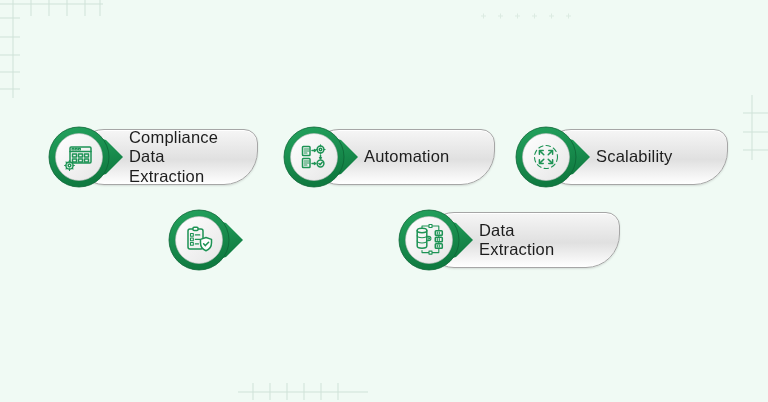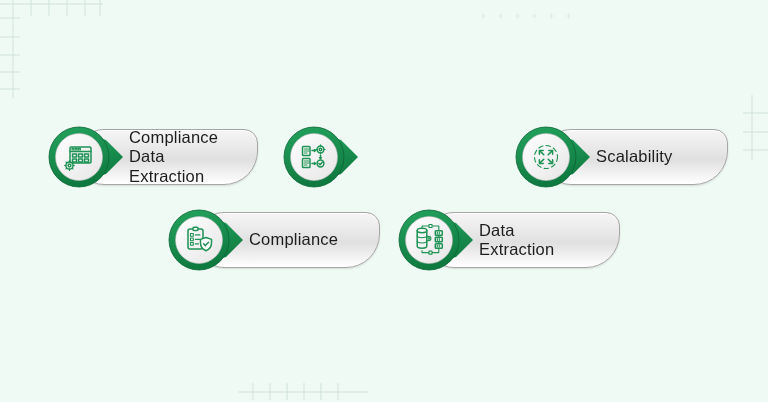--- a/index.html
+++ b/index.html
@@ -141,20 +141,23 @@
             <line x1="24.1" y1="43.1" x2="25" y2="44"></line>
           <line x1="25" y1="37" x2="24.1" y2="37.9"></line>
             <line x1="18.9" y1="43.1" x2="18" y2="44"></line>
         </g>
       </g>
     </svg>
   </div>
 </div>
 
 <div class="badge" style="left:283px;top:125px;width:212px">
+  <div class="pill">
+    <div class="pill-label">Automation</div>
+  </div>
   <div class="disc">
     <svg viewBox="0 0 80 64">
       <polygon points="34,8 58,15 75,32 58,49 34,56" fill="url(#gGreen)"></polygon>
       <circle cx="31" cy="32" r="30" fill="url(#gGreen)" stroke="#0b6535" stroke-width="0.8"></circle>
       <circle cx="31" cy="32" r="23.5" fill="url(#gWhite)" stroke="#bdbdbd" stroke-width="0.6"></circle>
       <g class="ic">
         <rect x="19.5" y="21.5" width="7.5" height="9" rx="0.8"></rect>
         <g class="thin">
           <line x1="21.3" y1="24" x2="25.7" y2="24"></line>
           <line x1="21.3" y1="26" x2="25.7" y2="26"></line>
@@ -205,23 +208,20 @@
         <line x1="33.2" y1="34.2" x2="36.4" y2="37.4"></line>
         <polyline points="37.6,34.8 37.6,38.6 33.8,38.6"></polyline>
         <line x1="28.8" y1="34.2" x2="25.6" y2="37.4"></line>
         <polyline points="28.2,38.6 24.4,38.6 24.4,34.8"></polyline>
       </g>
     </svg>
   </div>
 </div>
 
 <div class="badge" style="left:168px;top:208px;width:212px">
-  <div class="pill">
-    <div class="pill-label">Compliance</div>
-  </div>
   <div class="disc">
     <svg viewBox="0 0 80 64">
       <polygon points="34,8 58,15 75,32 58,49 34,56" fill="url(#gGreen)"></polygon>
       <circle cx="31" cy="32" r="30" fill="url(#gGreen)" stroke="#0b6535" stroke-width="0.8"></circle>
       <circle cx="31" cy="32" r="23.5" fill="url(#gWhite)" stroke="#bdbdbd" stroke-width="0.6"></circle>
       <g class="ic">
         <rect x="20" y="21" width="15" height="20" rx="2"></rect>
         <rect x="25" y="19.3" width="5" height="3.2" rx="1" class="fillwhite"></rect>
         <g class="thin">
           <rect x="22.5" y="25.5" width="2.8" height="2.8"></rect>

